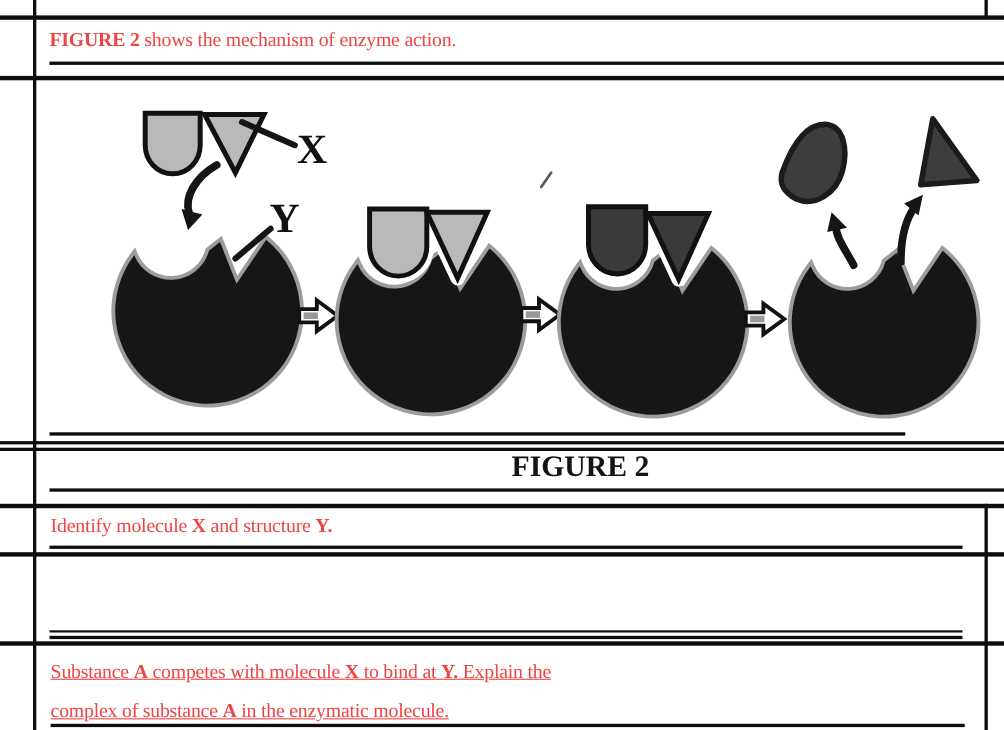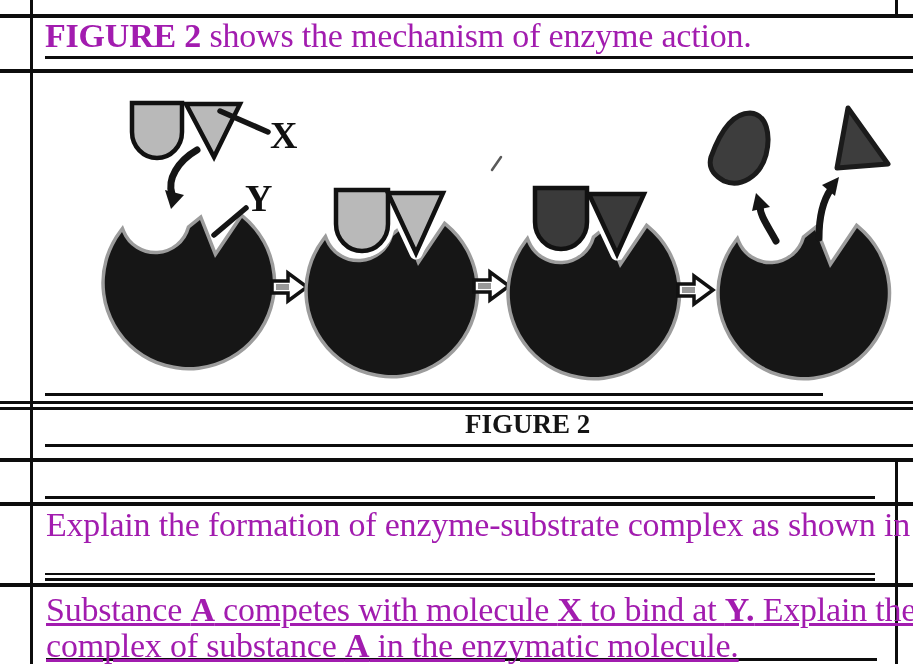--- a/index.html
+++ b/index.html
@@ -2,22 +2,22 @@
 <html style="--enzyme: #161616; --enzyme_halo: #9c9c9c; --substrate_light: #b9b9b9; --substrate_dark: #3a3a3a; --outline: #111111; --arrow_stripe: #999999;"><head>
 <meta charset="utf-8">
 <style>
   html,body{margin:0;padding:0;background:#e8e8e8;}
   .canvas{
     position:relative;width:913px;height:664px;background:#ffffff;
     overflow:hidden;font-family:"Liberation Serif","DejaVu Serif",serif;color:#141414;
   }
   .hline,.vline{position:absolute;background:#0d0d0d;}
   .row-text{
-    position:absolute;font-size:34px;line-height:36px;letter-spacing:-0.2px;
-    white-space:nowrap;color:#a21caf;
+    position:absolute;font-size:18px;line-height:36px;letter-spacing:-0.2px;
+    white-space:nowrap;color:#ef4444;
   }
   .row-text b, .row-text .b{font-weight:bold;}
   .caption{position:absolute;font-size:27px;line-height:36px;font-weight:bold;}
   svg.fig{position:absolute;left:0;top:0;pointer-events:none;}
   .enzyme{fill:var(--enzyme,#161616);stroke:var(--enzyme_halo,#9c9c9c);stroke-width:7;paint-order:stroke;}
   .sub-halo{fill:#ffffff;stroke:#ffffff;stroke-width:13;stroke-linejoin:round;}
   .sub-light{fill:var(--substrate_light,#b9b9b9);stroke:var(--outline,#111111);stroke-width:4.5;stroke-linejoin:miter;}
   .sub-dark{fill:var(--substrate_dark,#3a3a3a);stroke:var(--outline,#111111);stroke-width:4.5;}
   .product{fill:#3d3d3d;stroke:#1b1b1b;stroke-width:5;stroke-linejoin:round;}
   .blockarrow{fill:#ffffff;stroke:var(--outline,#111111);stroke-width:3.5;stroke-linejoin:miter;}
@@ -46,21 +46,22 @@
   <div class="hline" style="left:45px;top:573px;width:830px;height:2px;"></div>
   <div class="hline" style="left:45px;top:578px;width:830px;height:3px;"></div>
   <div class="hline" style="left:0;top:583px;width:913px;height:4px;"></div>
   <div class="hline" style="left:46px;top:658px;width:831px;height:3px;"></div>
   <div class="vline" style="left:30px;top:0;width:3px;height:664px;"></div>
   <div class="vline" style="left:895px;top:0;width:3px;height:17px;"></div>
   <div class="vline" style="left:895px;top:458px;width:3px;height:206px;"></div>
 
   <div class="row-text" style="left:45px;top:18px;"><span class="b">FIGURE 2</span><span> shows the mechanism of enzyme action.</span></div>
   <div class="caption" style="left:465px;top:406px;">FIGURE 2</div>
-  <div class="row-text" style="left:46px;top:507px;line-height:35px;"><span>Explain the formation of enzyme-substrate complex as shown in</span><br></div>
+  <div class="row-text" style="left:46px;top:460px;"><span>Identify molecule </span><span class="b">X</span><span> and structure </span><span class="b">Y.</span></div>
+  <div class="row-text" style="left:46px;top:507px;line-height:35px;"><br></div>
   <div class="row-text" style="left:46px;top:592px;text-decoration:underline;"><span>Substance </span><span class="b">A</span><span> competes with molecule </span><span class="b">X</span><span> to bind at </span><span class="b">Y.</span><span> Explain the</span><br><span>complex of substance </span><span class="b">A</span><span> in the enzymatic molecule.</span></div>
 
   <svg class="fig" width="913" height="664" viewBox="0 0 913 664">
     <defs>
       <path id="enzyme-shape" d="M 14 18 A 36 36 0 0 0 82 14 L 92 6 L 107 44 L 134 4 A 84 84 0 1 1 14 18 Z"></path>
       <path id="u-sub-small" d="M 0 0 H 50 V 29 A 25 26 0 0 1 0 29 Z"></path>
       <path id="u-sub" d="M 0 0 H 52 V 34 A 26 27 0 0 1 0 34 Z"></path>
       <path id="tri-sub-small" d="M 0 2 H 54 L 28 55 Z"></path>
       <path id="tri-sub" d="M 0 2 H 55 L 28 62 Z"></path>
       <path id="block-arrow" d="M 0 9 H 16 V 1 L 35 15 L 16 29 V 21 H 0 Z"></path>

